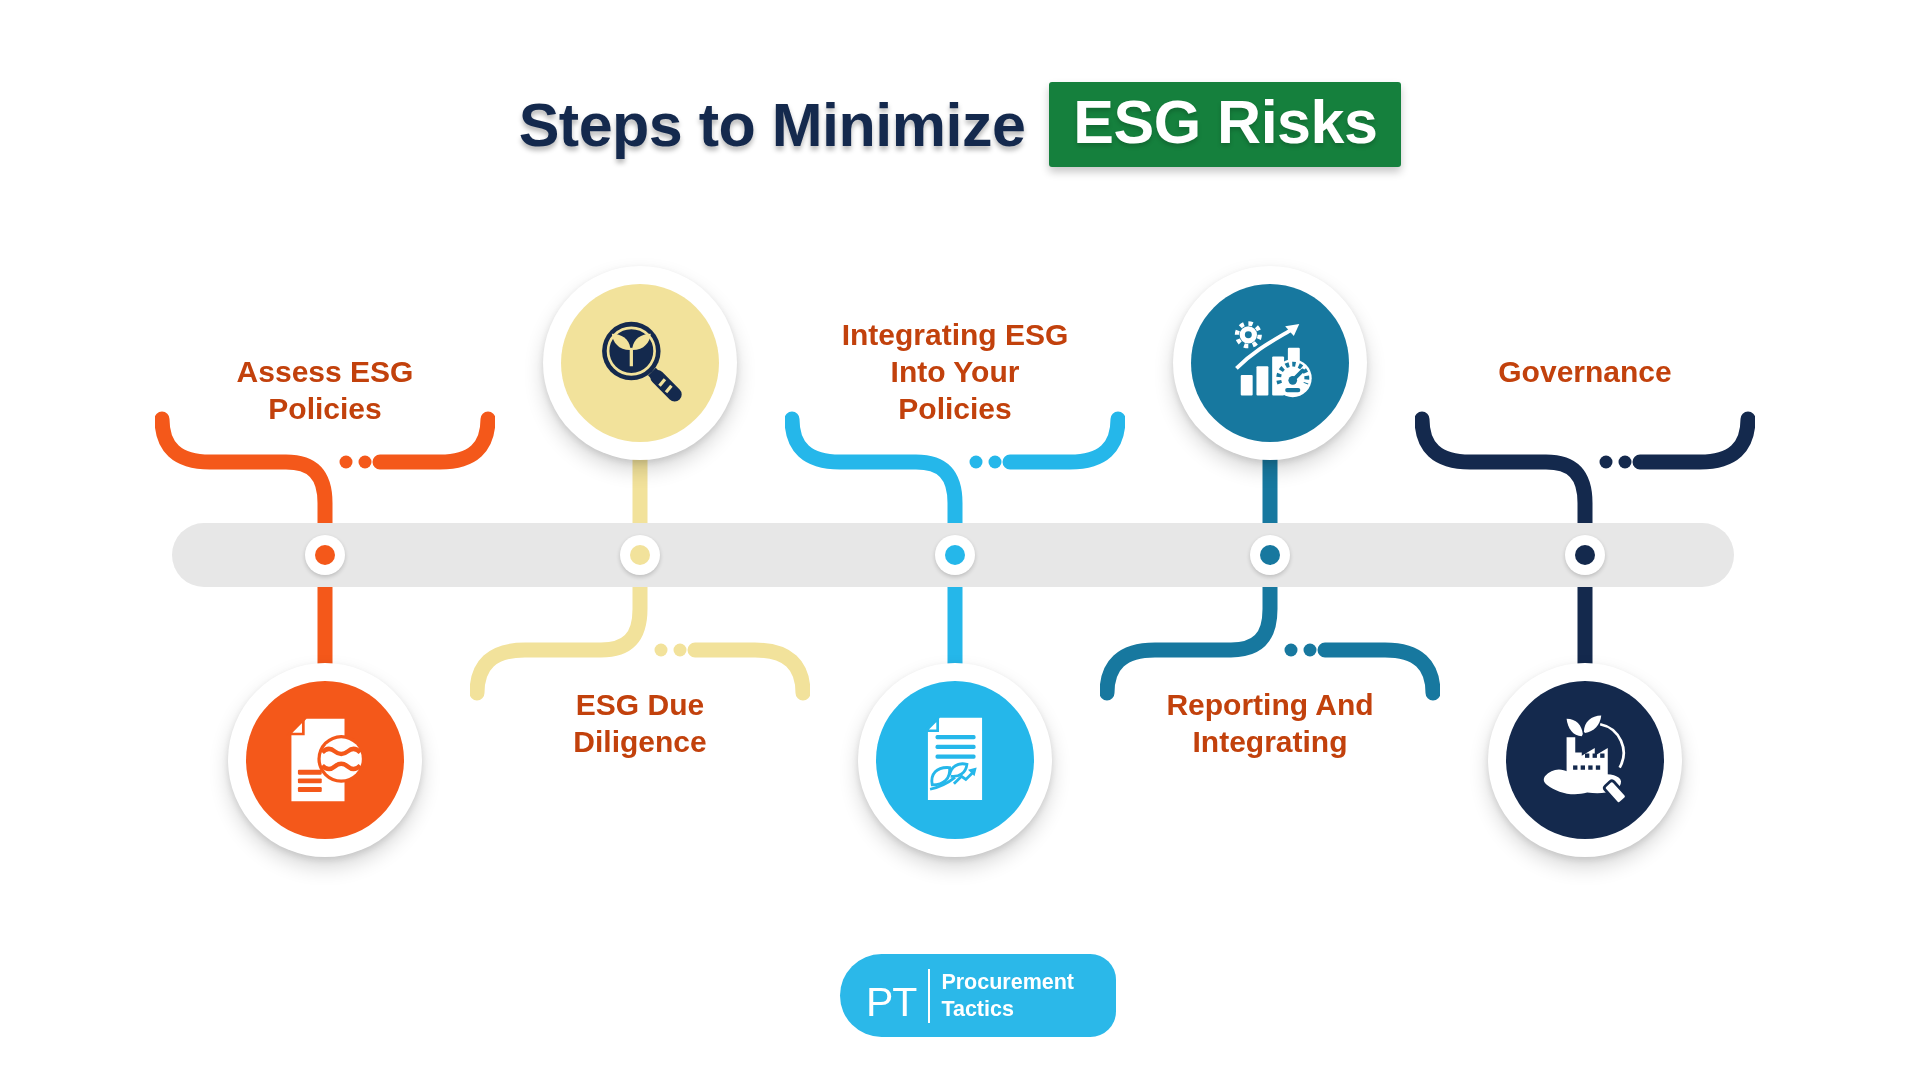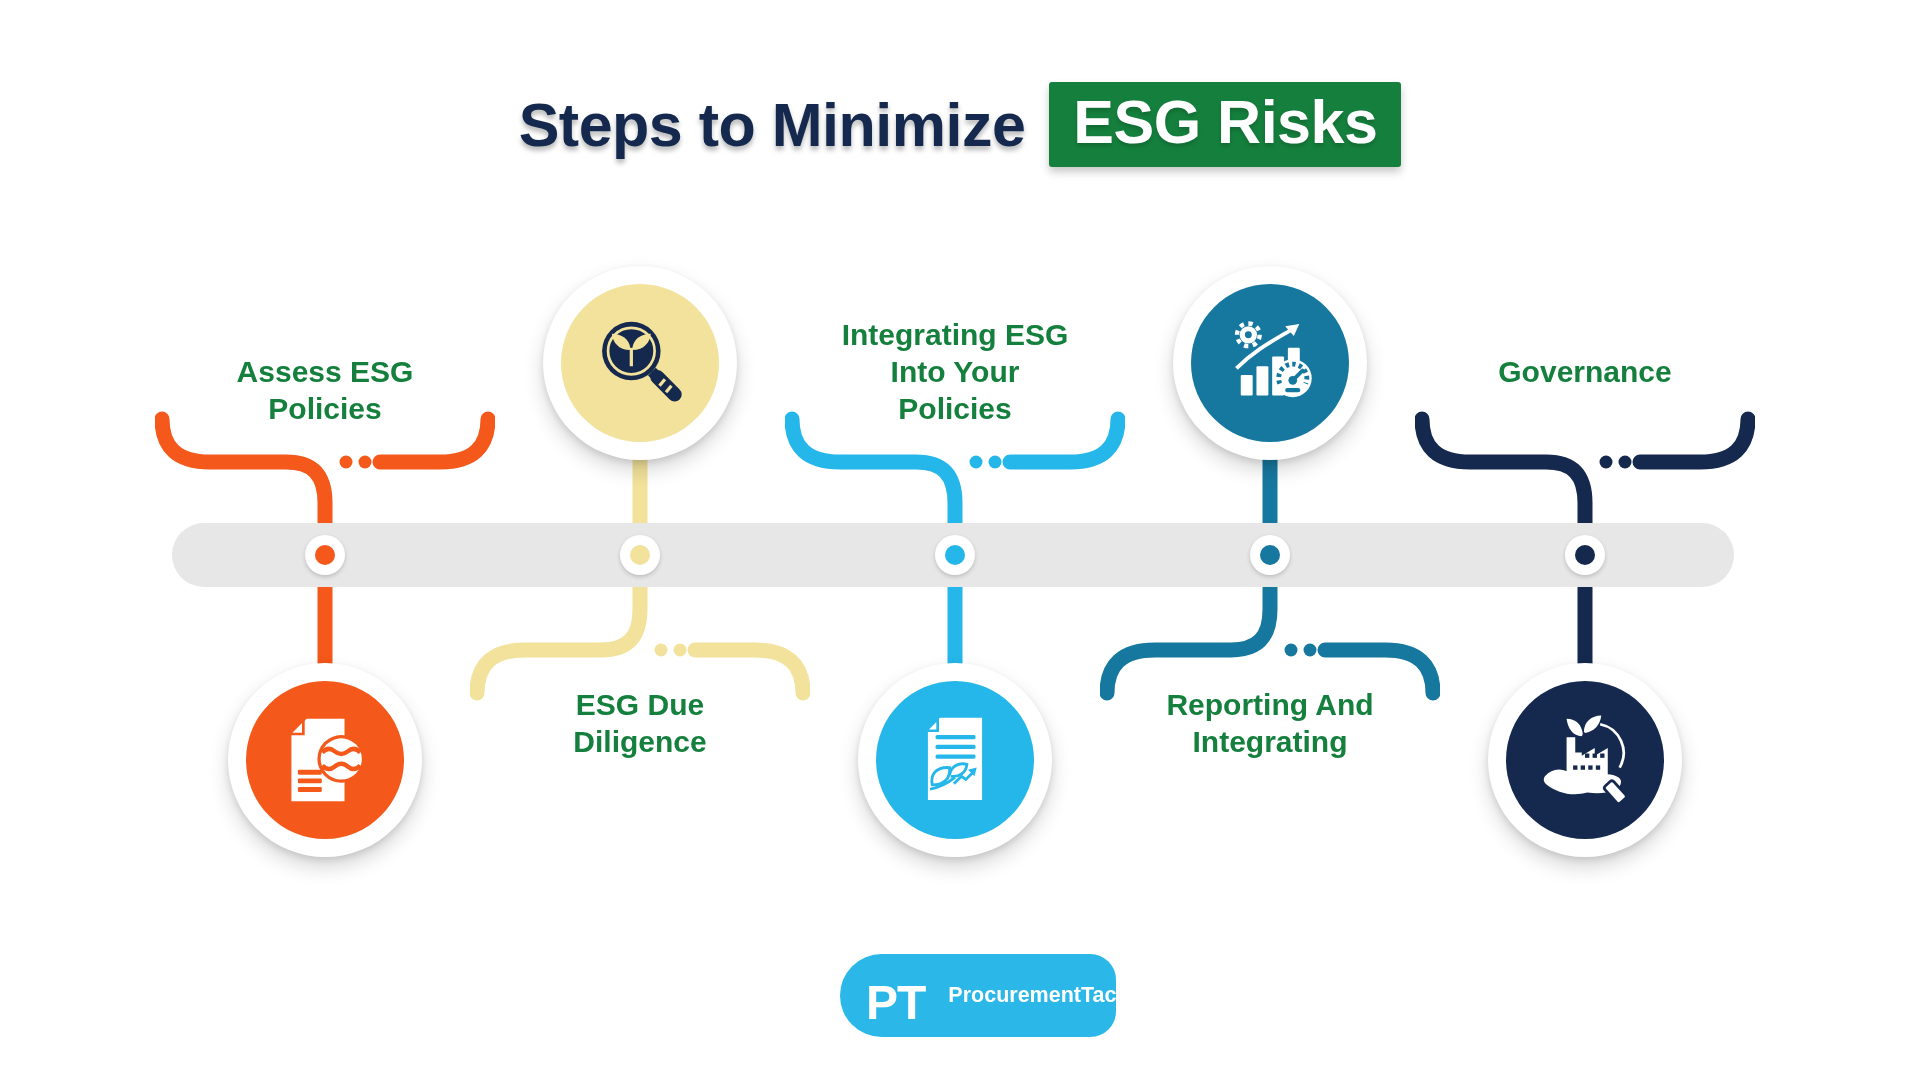--- a/index.html
+++ b/index.html
@@ -29,28 +29,28 @@
 
   
   .icon-outer{position:absolute;width:194px;height:194px;border-radius:50%;background:#ffffff;
               z-index:4;box-shadow:0 10px 20px rgba(0,0,0,.16), 0 3px 6px rgba(0,0,0,.10);}
   .icon-inner{position:absolute;left:18px;top:18px;width:158px;height:158px;border-radius:50%;
               display:flex;align-items:center;justify-content:center;}
   .icon-inner svg{width:104px;height:104px;}
 
   
   .step-label{position:absolute;width:360px;text-align:center;z-index:5;
-              font-size:30px;font-weight:bold;color:#15803d;line-height:37px;}
+              font-size:30px;font-weight:bold;color:#c2410c;line-height:37px;}
 
   
   .logo{position:absolute;left:840px;top:954px;width:276px;height:83px;border-radius:42px 26px 26px 42px;
         display:flex;align-items:center;padding-left:26px;box-sizing:border-box;z-index:6;}
-  .logo-monogram{font-size:48px;font-weight:bold;color:#ffffff;letter-spacing:-1px;margin-top:13px;}
+  .logo-monogram{font-size:41px;font-weight:normal;color:#ffffff;letter-spacing:-1px;margin-top:13px;}
   .logo-divider{width:2px;height:54px;background:#ffffff;margin:0 11px 0 12px;}
-  .logo-text{display:flex;color:#ffffff;font-size:21.5px;line-height:26.5px;
+  .logo-text{display:flex;flex-direction:column;color:#ffffff;font-size:21.5px;line-height:26.5px;
              font-weight:600;}
 </style>
 </head>
 <body>
 
 <div class="canvas">
 
   <div class="title-row">
     <span class="title-main">Steps to Minimize</span>
     <span class="title-highlight" style="background: #15803d;">ESG Risks</span>

